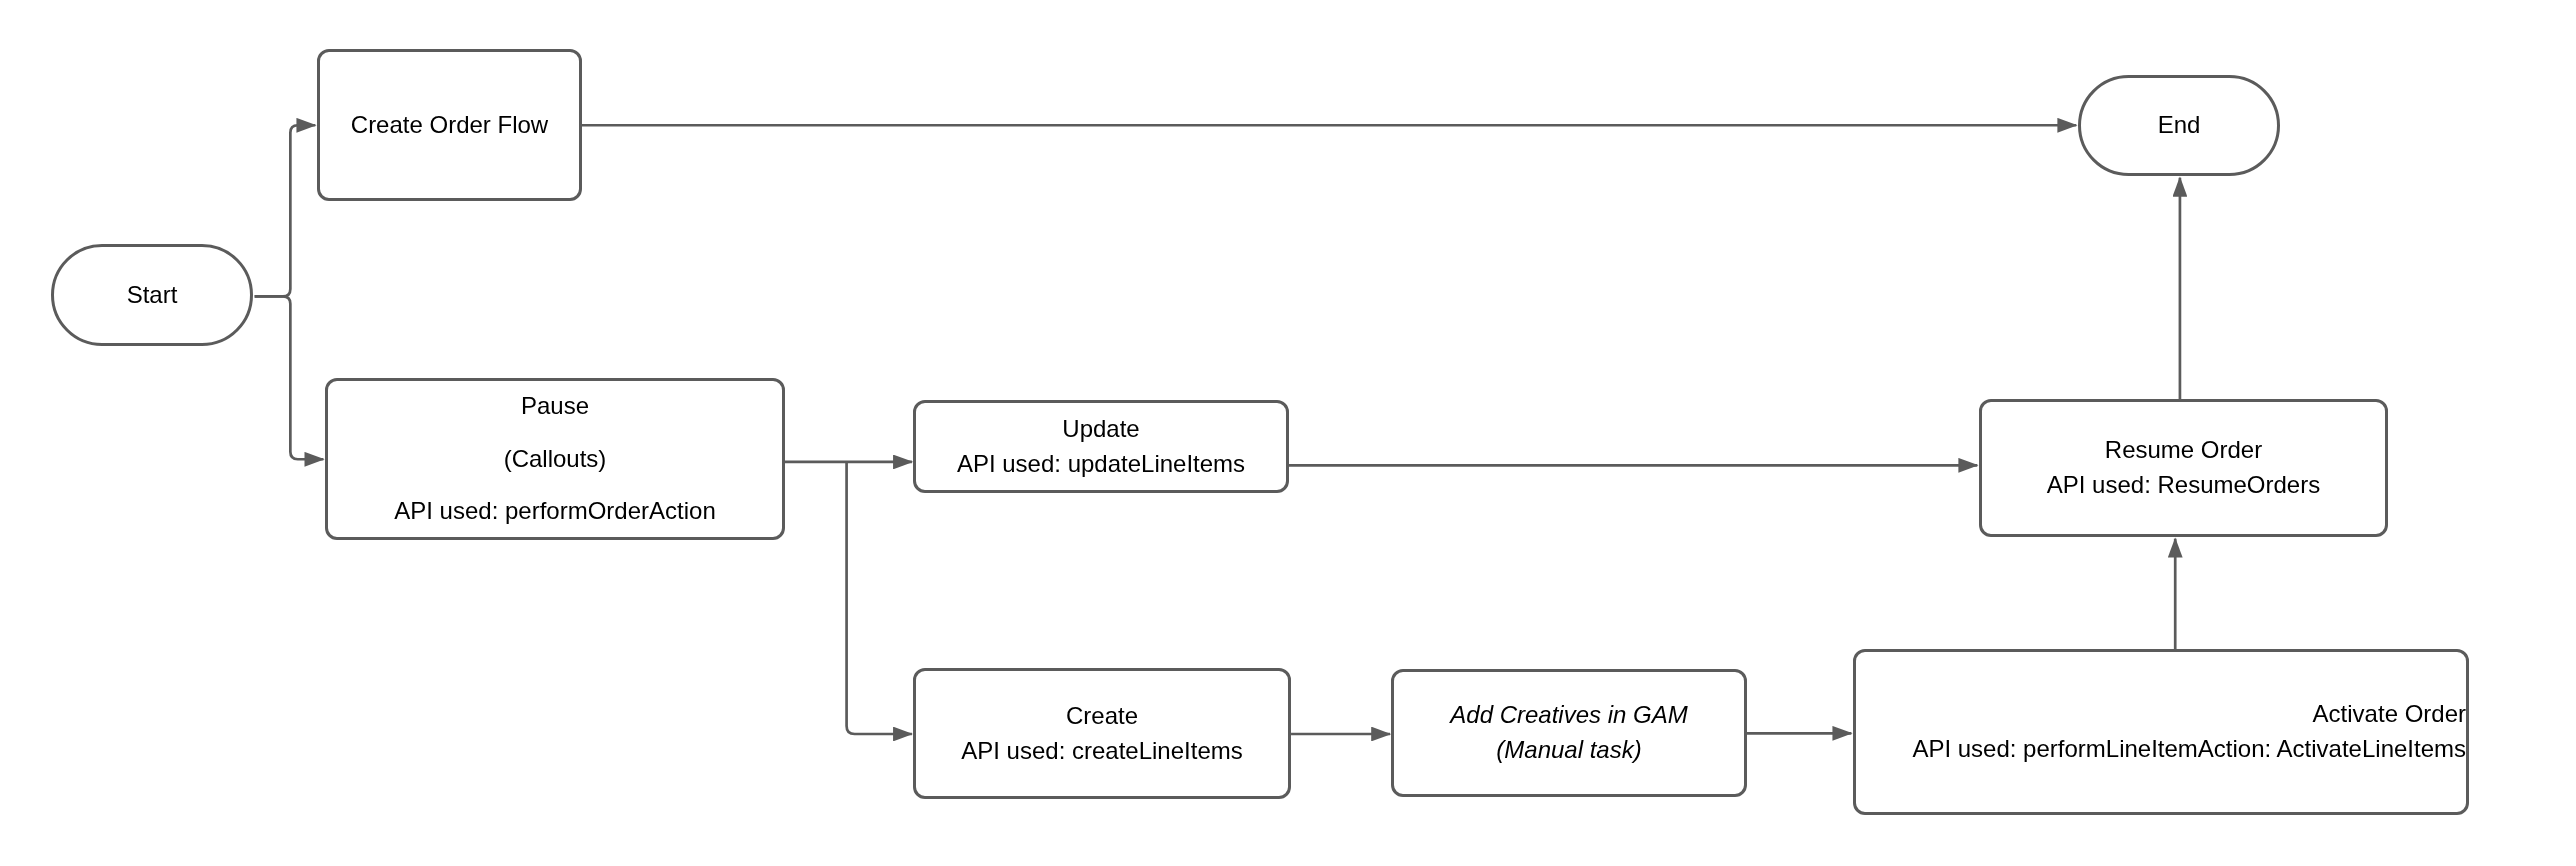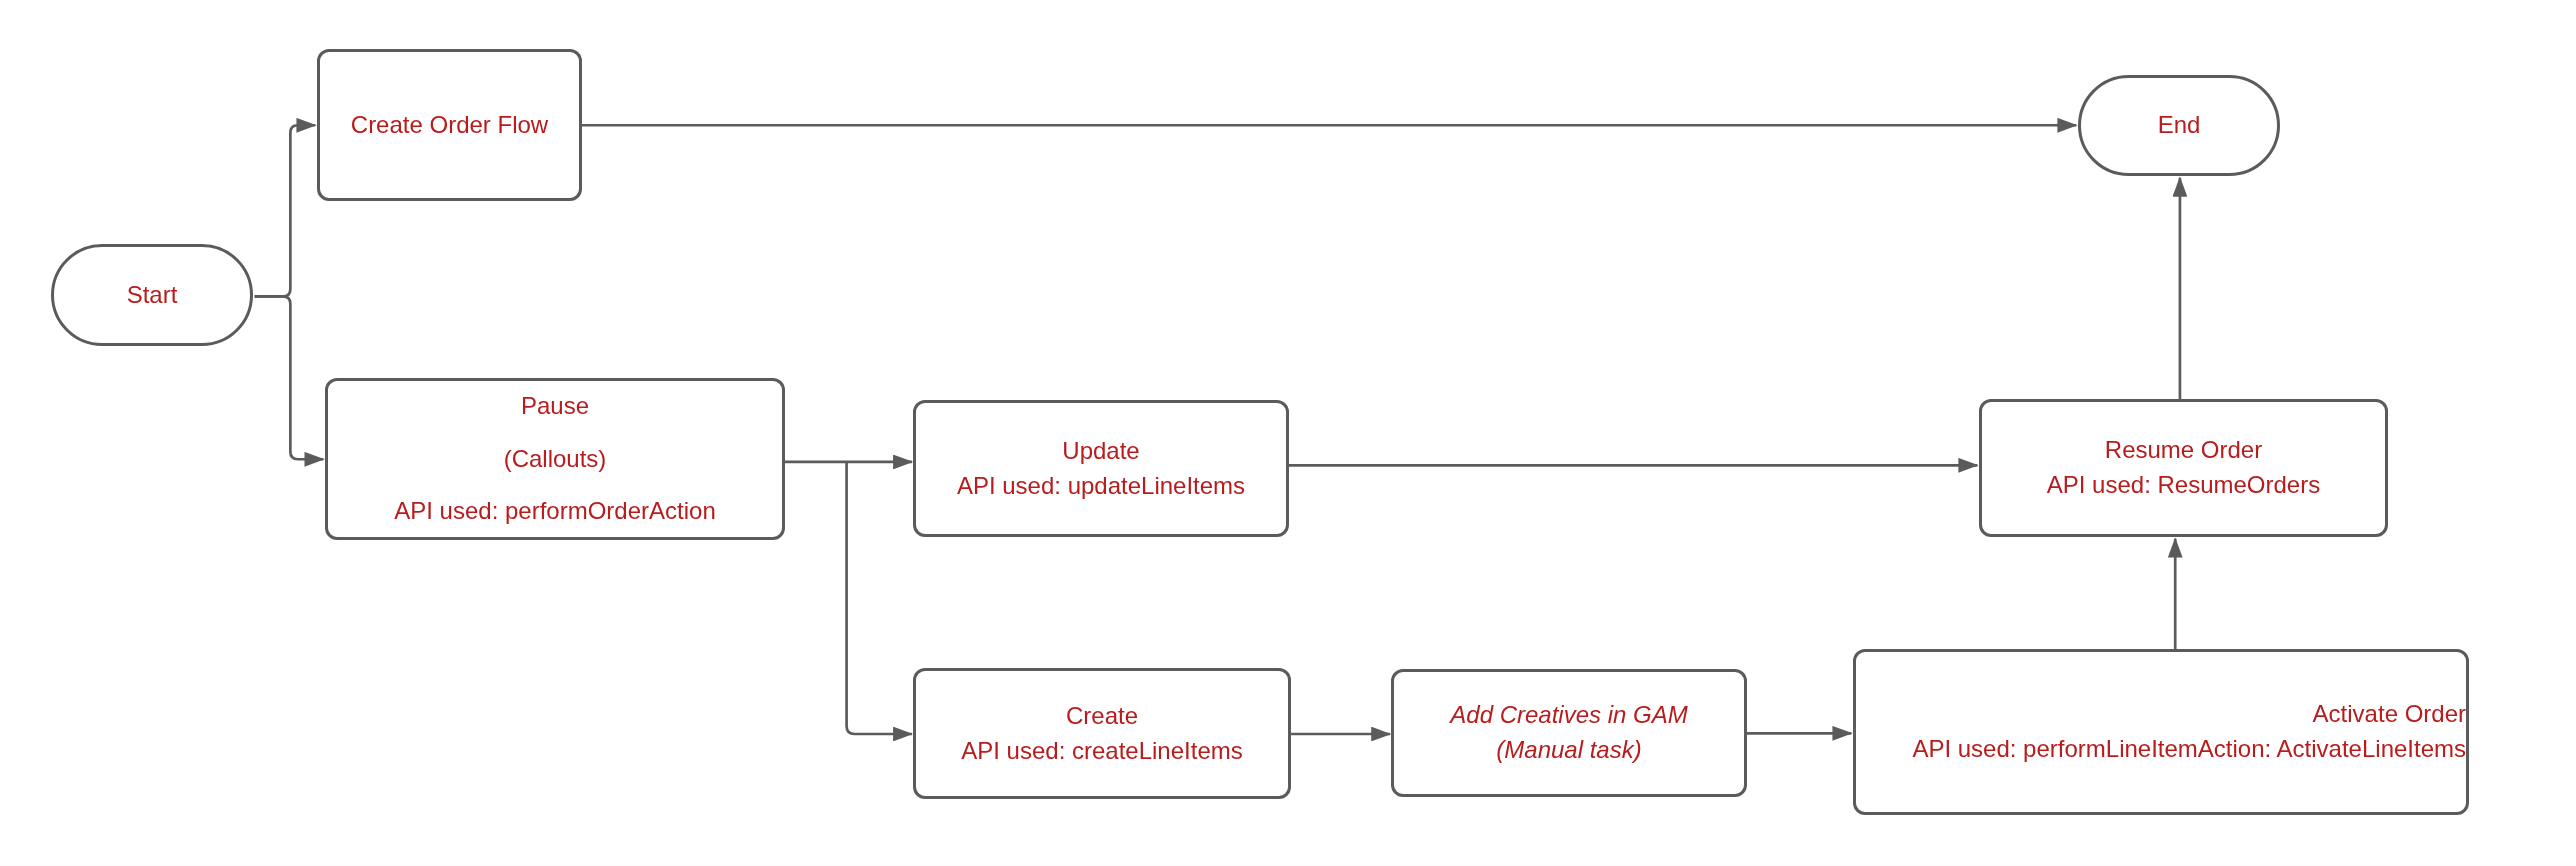--- a/index.html
+++ b/index.html
@@ -35,21 +35,21 @@
     box-sizing: border-box;
     border: 3.4px solid #5b5b5b;
     background: #ffffff;
     display: flex;
     flex-direction: column;
     align-items: center;
     justify-content: center;
     text-align: center;
     font-size: 24px;
     line-height: 1.45;
-    color: #b91c1c;
+    color: #000000;
   }
   .node.process {
     border-radius: 12px;
   }
   .node.terminator {
     border-radius: 51px;
   }
   .node .line {
     display: block;
     white-space: nowrap;
@@ -89,21 +89,21 @@
   <div class="node terminator" style="left:2078px; top:75px; width:202px; height:101px; border-radius:51px;">
     <span class="line">End</span>
   </div>
 
   <div class="node process" style="left:325px; top:378px; width:460px; height:162px;gap:18px;">
     <span class="line">Pause</span>
     <span class="line">(Callouts)</span>
     <span class="line">API used: performOrderAction</span>
   </div>
 
-  <div class="node process" style="left:913px; top:400px; width:376px; height:137px;text-align:right;">
+  <div class="node process" style="left:913px; top:400px; width:376px; height:93px;text-align:right;">
     <span class="line">Update</span>
     <span class="line">API used: updateLineItems</span>
   </div>
 
   <div class="node process" style="left:913px; top:668px; width:378px; height:131px;text-align:right;">
     <span class="line">Create</span>
     <span class="line">API used: createLineItems</span>
   </div>
 
   <div class="node process" style="left:1391px; top:669px; width:356px; height:128px;font-style:italic;">

